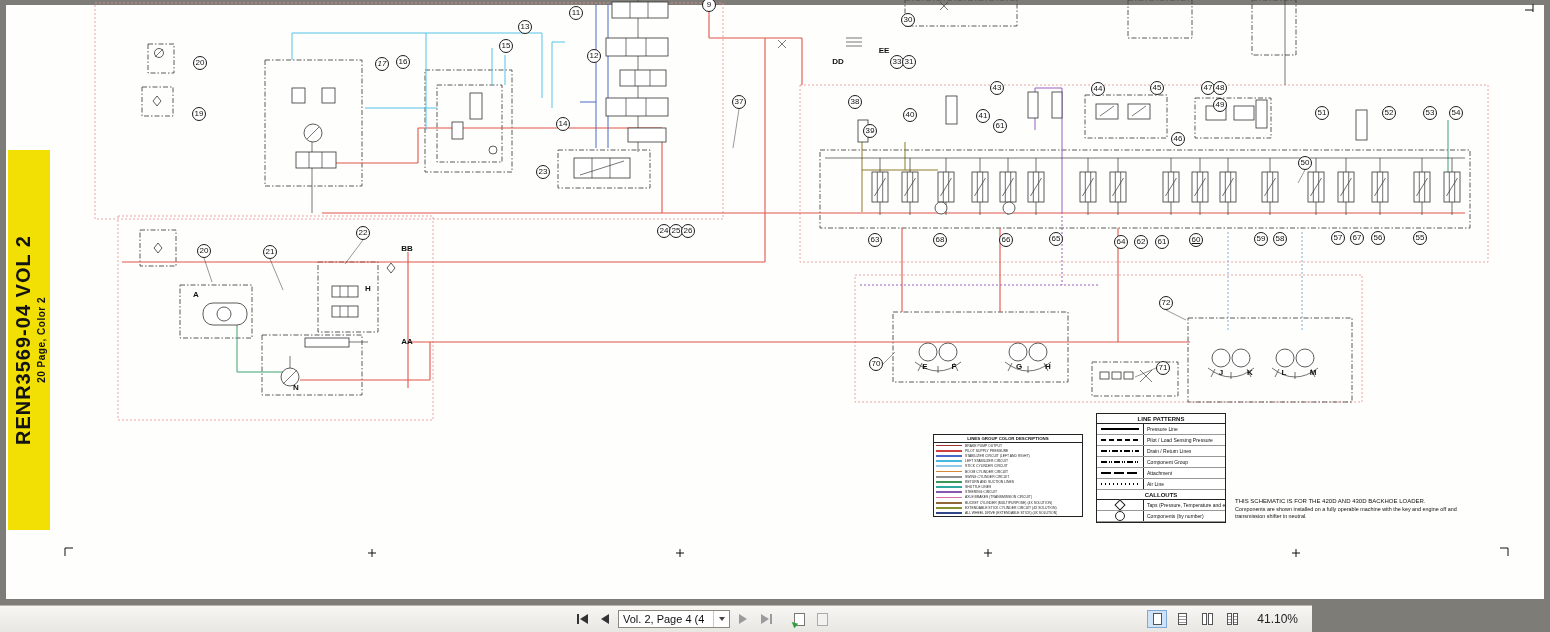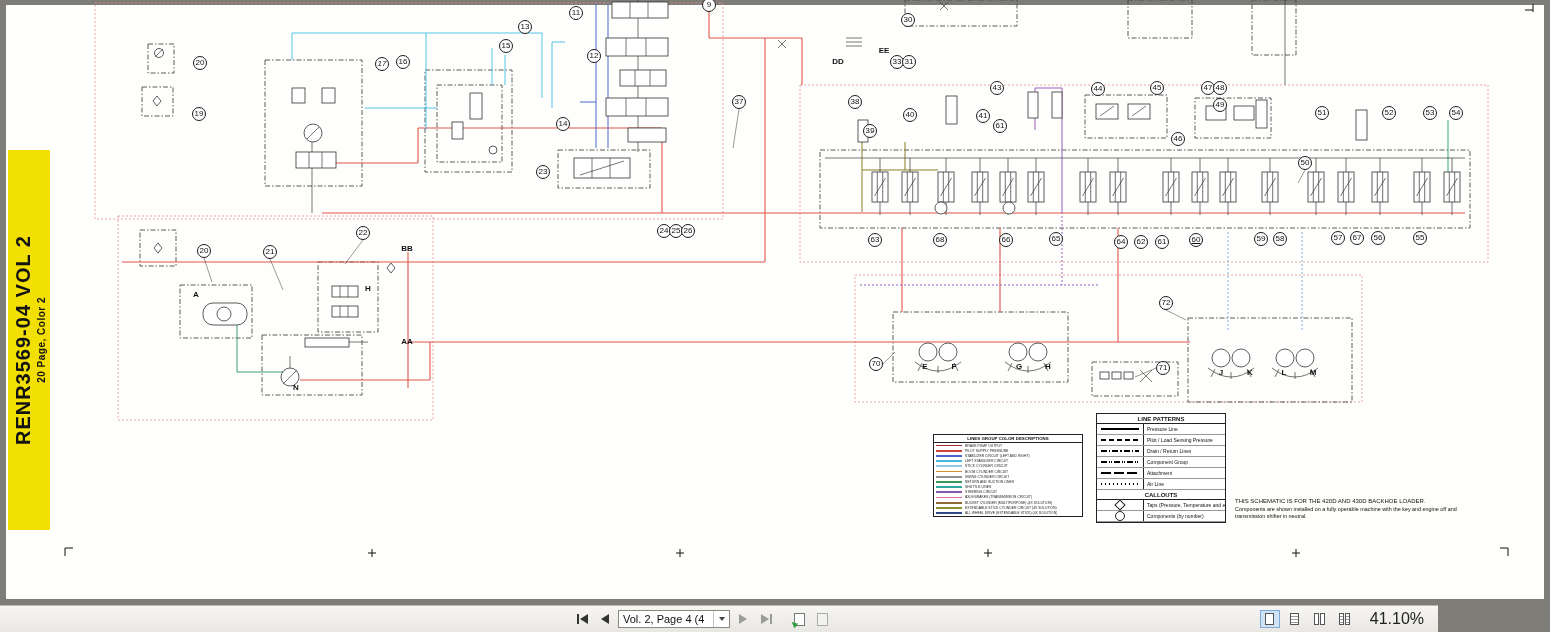--- a/index.html
+++ b/index.html
@@ -59,21 +59,21 @@
   .p-dashdotdot{background:repeating-linear-gradient(90deg,#000 0 6px,transparent 6px 8px,#000 8px 9px,transparent 9px 10px,#000 10px 11px,transparent 11px 13px);}
   .p-longdash{background:repeating-linear-gradient(90deg,#000 0 10px,transparent 10px 13px);}
   .p-dotted{background:repeating-linear-gradient(90deg,#000 0 1.5px,transparent 1.5px 4px);}
   .pt-label{font-size:5px;color:#111;padding-left:3px;white-space:nowrap;overflow:hidden;}
   .sym-diamond{display:inline-block;width:6px;height:6px;border:.9px solid #222;transform:rotate(45deg);background:#fff;}
   .sym-circle{display:inline-block;width:8px;height:8px;border:.9px solid #222;border-radius:50%;background:#fff;}
   .sch-note{position:absolute;left:1235px;top:498px;width:252px;color:#111;}
   .note-1{font-size:6px;margin-bottom:2px;}
   .note-2{font-size:5.4px;line-height:1.3;}
   
-  .toolbar{position:absolute;left:0;top:605px;width:1438px;height:27px;
+  .toolbar{position:absolute;left:0;top:605px;width:1312px;height:27px;
            background:linear-gradient(#F7F6F3,#E8E6E1);border-top:1px solid #B9B6B0;}
   .tb-center{position:absolute;left:572px;top:3px;height:20px;display:flex;align-items:center;gap:3px;}
   .tb-btn{width:20px;height:20px;background:transparent;border:none;padding:0;display:flex;
           align-items:center;justify-content:center;gap:1px;cursor:pointer;position:relative;}
   .tri-l{width:0;height:0;border-top:5px solid transparent;border-bottom:5px solid transparent;border-right:8px solid #333;}
   .tri-r{width:0;height:0;border-top:5px solid transparent;border-bottom:5px solid transparent;border-left:8px solid #333;}
   .tri-r.gray{border-left-color:#9b9b9b;}
   .i-bar{width:2px;height:10px;background:#333;}
   .i-bar.gray{background:#9b9b9b;}
   .page-select{width:112px;height:18px;box-sizing:border-box;background:#fff;border:1px solid #8a887f;
@@ -87,21 +87,21 @@
   .grn-arrow{position:absolute;left:2px;bottom:2px;width:0;height:0;border-top:3.5px solid transparent;
              border-bottom:3.5px solid transparent;border-right:6px solid #2E9E3E;transform:rotate(40deg);}
   .gap-l{margin-left:10px;}
   .tb-right{position:absolute;right:14px;top:4px;display:flex;align-items:center;gap:5px;}
   .vm-btn{width:20px;height:18px;border:1px solid transparent;background:transparent;padding:0;
           display:flex;align-items:center;justify-content:center;gap:1px;cursor:pointer;box-sizing:border-box;}
   .vm-btn.sel{background:#CFE3F7;border-color:#7FA8D9;}
   .pg{width:9px;height:12px;background:#fff;border:1px solid #555;box-sizing:border-box;}
   .pg.half{width:5px;}
   .pg.lines{background:repeating-linear-gradient(180deg,#fff 0 2px,#999 2px 3px);}
-  .zoom{font-size:16px;color:#222;margin-left:10px;}
+  .zoom{font-size:12px;color:#222;margin-left:10px;}
 </style>
 </head>
 <body>
 
 <div class="top-strip"></div>
 
 <div class="viewer">
   <div class="page"></div>
 
   <div class="spine">

